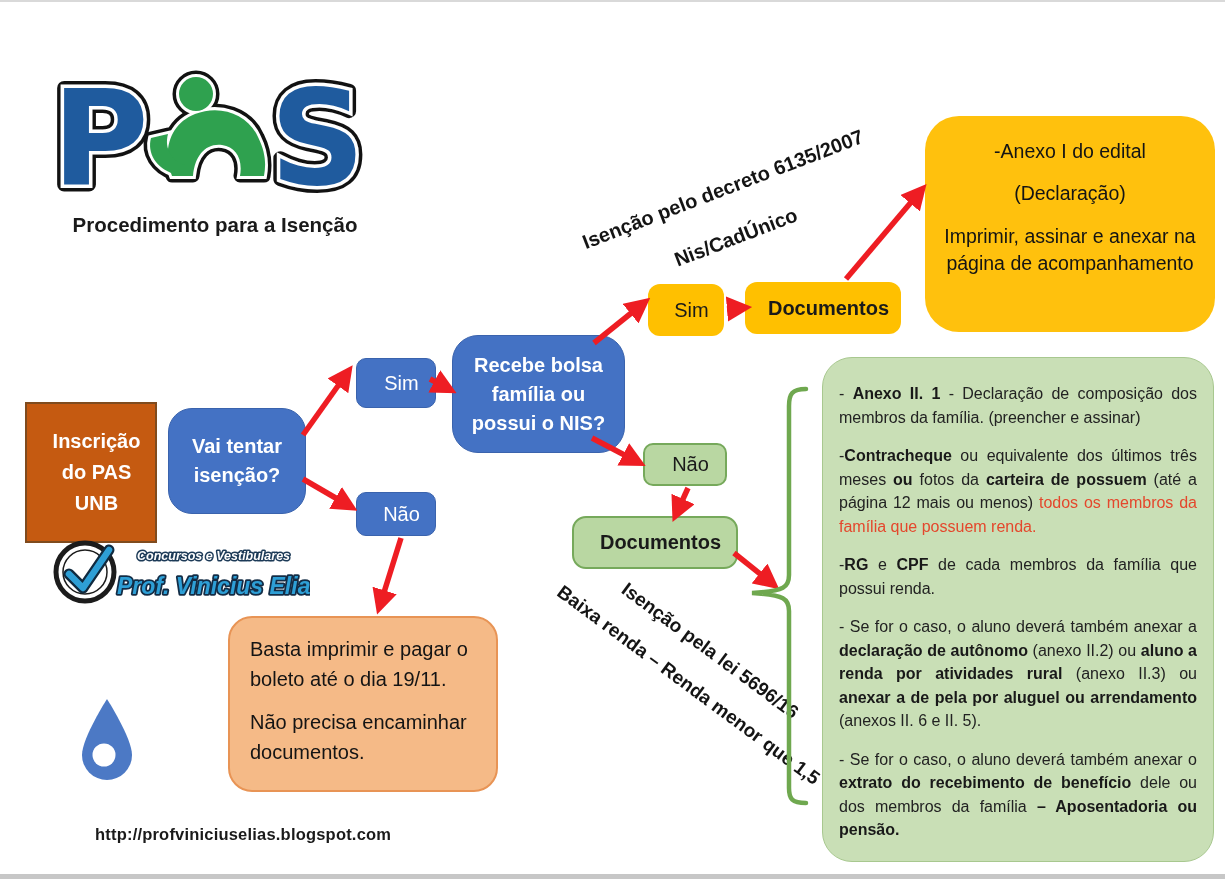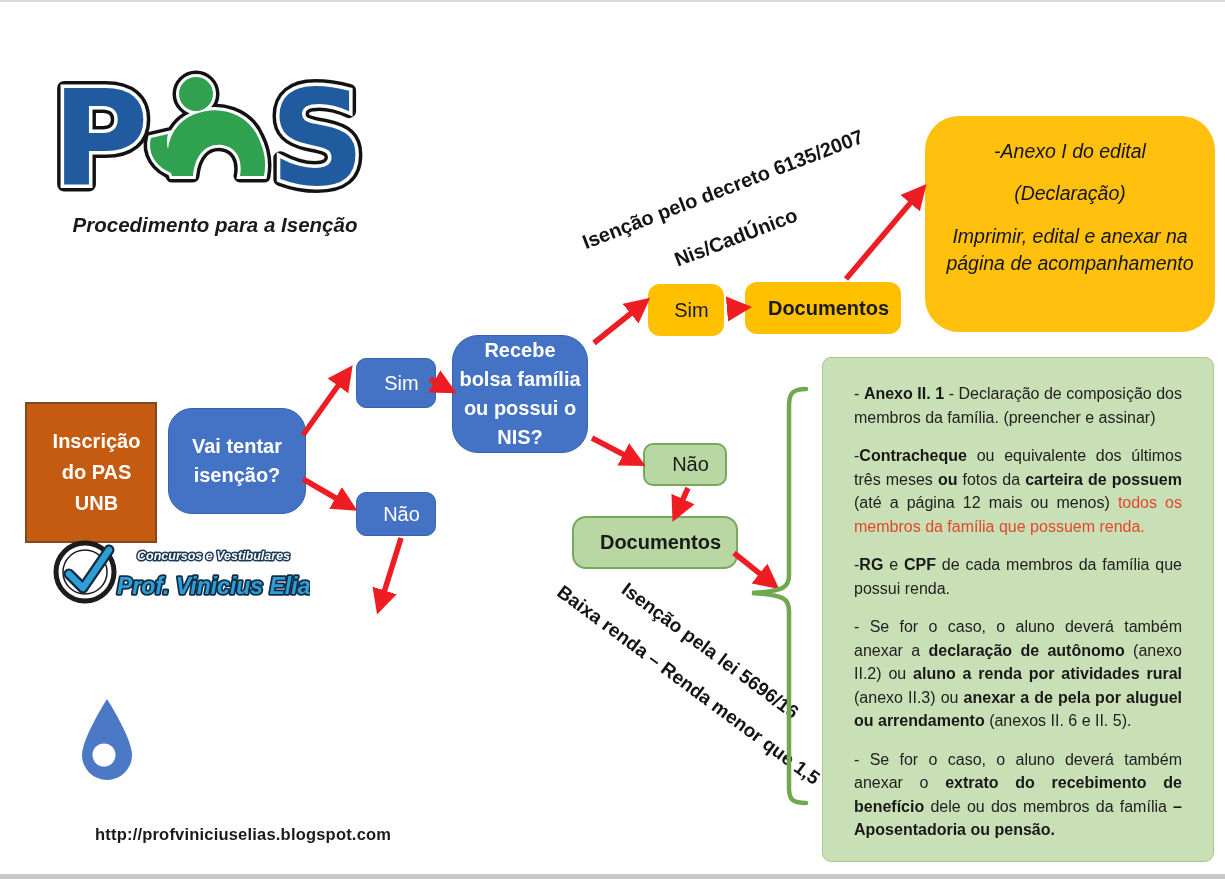--- a/index.html
+++ b/index.html
@@ -14,40 +14,40 @@
   }
   .blue{background:#4472C4;border:1.5px solid #3a63ad;color:#ffffff;}
   .blue-q{font-weight:700;font-size:20px;line-height:1.45;}
   .blue-ans{font-weight:400;font-size:20px;}
   .brown{background:#C55A11;border:2px solid #7f4b1e;color:#ffffff;font-weight:700;font-size:20px;line-height:1.55;white-space:pre-line;}
   .yellow{background:#FFC000;color:#1a1a1a;font-size:20px;}
   .lgreen{background:#B9D7A2;border:2px solid #76a95b;color:#1a1a1a;font-size:20px;}
   .bold{font-weight:700;}
   .yellow-note{
     background:#FFC10D;border-radius:34px;color:#141414;font-size:19.5px;line-height:1.4;
-    padding:22px 18px;display:block;text-align:center;font-style:italic;
+    padding:22px 18px;display:block;text-align:center;
   }
   .yellow-note .yl{margin:0 0 15px;}
   .yellow-note .yl:last-child{margin:0;}
   .orange-note{
     background:#F5BA87;border:2px solid #e89455;border-radius:24px;color:#141414;
     font-size:20px;line-height:1.5;padding:16px 20px;display:block;text-align:left;
   }
   .orange-note p{margin:0 0 13px;}
   .orange-note p:last-child{margin:0;}
   .green-panel{
-    background:#C9DFB6;border:1.5px solid #a8c88f;border-radius:9px;color:#222;
-    font-size:16px;line-height:1.47;padding:24px 31px;display:block;text-align:justify;z-index:1;
+    background:#C9DFB6;border:1.5px solid #a8c88f;border-radius:30px;color:#222;
+    font-size:16px;line-height:1.47;padding:24px 16px;display:block;text-align:justify;z-index:1;
   }
   .green-panel p{margin:0 0 15px;}
   .green-panel p:last-child{margin:0;}
   .green-panel .b{font-weight:700;color:#191919;}
   .green-panel .red{color:#E4472C;}
   .rot{position:absolute;font-weight:700;color:#141414;text-align:center;z-index:1;font-size:20px;white-space:nowrap;}
-  .title1{position:absolute;left:55px;top:211px;width:320px;text-align:center;font-weight:700;font-size:20.5px;font-style:italic;}
+  .title1{position:absolute;left:55px;top:211px;width:320px;text-align:center;font-weight:700;font-size:20.5px;}
   .title2{position:absolute;left:55px;top:252px;width:320px;text-align:center;font-weight:700;font-size:30px;}
   .url{position:absolute;left:95px;top:823px;width:340px;font-weight:700;font-size:16.5px;letter-spacing:.2px;}
   .overlay{position:absolute;left:0;top:0;width:1225px;height:879px;z-index:2;pointer-events:none;}
   .bottombar{position:absolute;left:0;top:872px;width:1225px;height:7px;background:#c7c7c7;z-index:3;}
 </style>
 </head>
 <body>
 
 <div class="page">
 
@@ -77,41 +77,45 @@
   <div class="node brown" style="left:25px;top:400px;width:132px;height:141px;">Inscrição
 do PAS
 UNB</div>
 
   <div class="node blue blue-q" style="left:168px;top:406px;width:138px;height:106px;border-radius:24px;padding:14px;">Vai tentar isenção?</div>
 
   <div class="node blue blue-ans" style="left:356px;top:356px;width:80px;height:50px;border-radius:10px;">Sim</div>
 
   <div class="node blue blue-ans" style="left:356px;top:490px;width:80px;height:44px;border-radius:10px;">Não</div>
 
-  <div class="node blue blue-q" style="left:452px;top:333px;width:136px;height:118px;border-radius:26px;padding:6px;">Recebe bolsa família ou possui o NIS?</div>
+  <div class="node blue blue-q" style="left:452px;top:333px;width:173px;height:118px;border-radius:26px;padding:6px;">Recebe bolsa família ou possui o NIS?</div>
 
   <div class="node yellow" style="left:648px;top:282px;width:76px;height:52px;border-radius:12px;">Sim</div>
 
   <div class="node yellow bold" style="left:745px;top:280px;width:156px;height:52px;border-radius:12px;">Documentos</div>
 
   <div class="node lgreen" style="left:643px;top:441px;width:84px;height:43px;border-radius:10px;">Não</div>
 
   <div class="node lgreen bold" style="left:572px;top:514px;width:166px;height:53px;border-radius:14px;">Documentos</div>
 
   <div class="rot" style="left:558px;top:176px;width:330px;transform:rotate(-21deg);">Isenção pelo decreto 6135/2007</div>
   <div class="rot" style="left:666px;top:224px;width:140px;transform:rotate(-21deg);">Nis/CadÚnico</div>
   <div class="rot" style="left:600px;top:638px;width:220px;transform:rotate(36.5deg);font-size:19px;">Isenção pela lei 5696/16</div>
   <div class="rot" style="left:528px;top:672px;width:320px;transform:rotate(36.5deg);font-size:19px;">Baixa renda – Renda menor que 1,5</div>
 
   <div class="abs yellow-note" style="left:925px;top:114px;width:290px;height:216px;">
     <div class="yl">-Anexo I do edital</div>
     <div class="yl">(Declaração)</div>
-    <div class="yl">Imprimir, edital e anexar na página de acompanhamento</div>
+    <div class="yl">Imprimir, assinar e anexar na página de acompanhamento</div>
   </div>
 
+  <div class="abs orange-note" style="left:228px;top:614px;width:270px;height:176px;">
+    <p>Basta imprimir e pagar o boleto até o dia 19/11.</p>
+    <p>Não precisa encaminhar documentos.</p>
+  </div>
 
   <div class="abs green-panel" style="left:822px;top:355px;width:392px;height:505px;">
     <p><span>- </span><span class="b">Anexo II. 1</span><span> - Declaração de composição dos membros da família.  (preencher e assinar)</span></p>
     <p><span>-</span><span class="b">Contracheque</span><span> ou equivalente dos últimos três meses </span><span class="b">ou</span><span> fotos da </span><span class="b">carteira de possuem</span><span> (até a página 12 mais ou menos) </span><span class="red">todos os membros da família que possuem renda.</span></p>
     <p><span>-</span><span class="b">RG</span><span> e </span><span class="b">CPF</span><span> de cada membros da família que possui renda.</span></p>
     <p><span>- Se for o caso, o aluno deverá também anexar a </span><span class="b">declaração de autônomo</span><span> (anexo II.2) ou </span><span class="b">aluno a renda por atividades rural</span><span> (anexo II.3) ou </span><span class="b">anexar a de pela por aluguel ou arrendamento</span><span> (anexos II. 6 e II. 5).</span></p>
     <p><span>- Se for o caso, o aluno deverá também anexar o </span><span class="b">extrato do recebimento de benefício</span><span> dele ou dos membros da família </span><span class="b">– Aposentadoria ou pensão.</span></p>
   </div>
 
   <div class="abs" style="left:45px;top:530px;width:265px;height:80px;z-index:1;">

